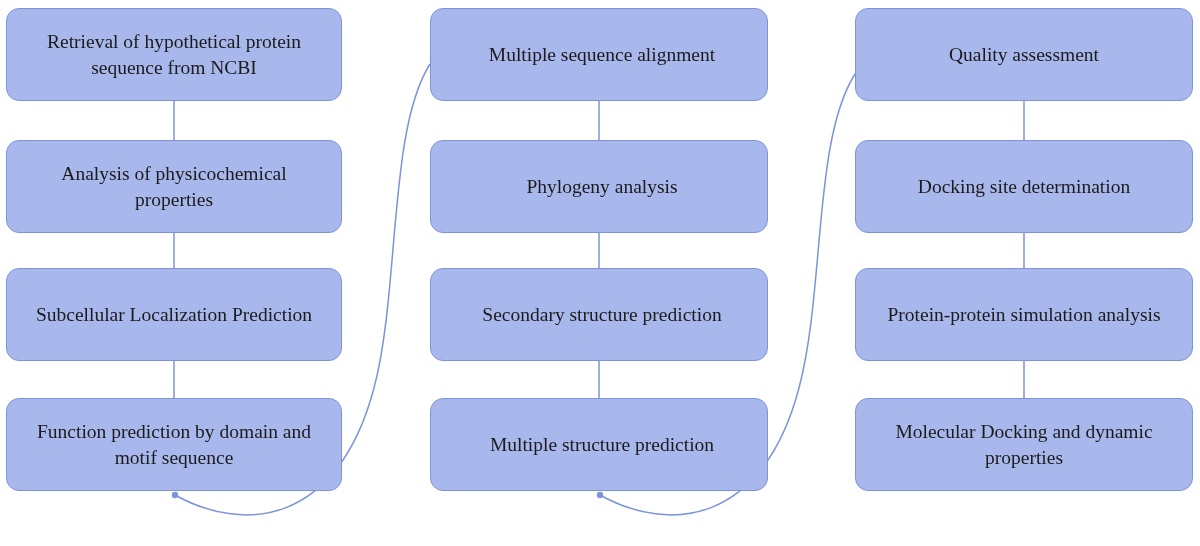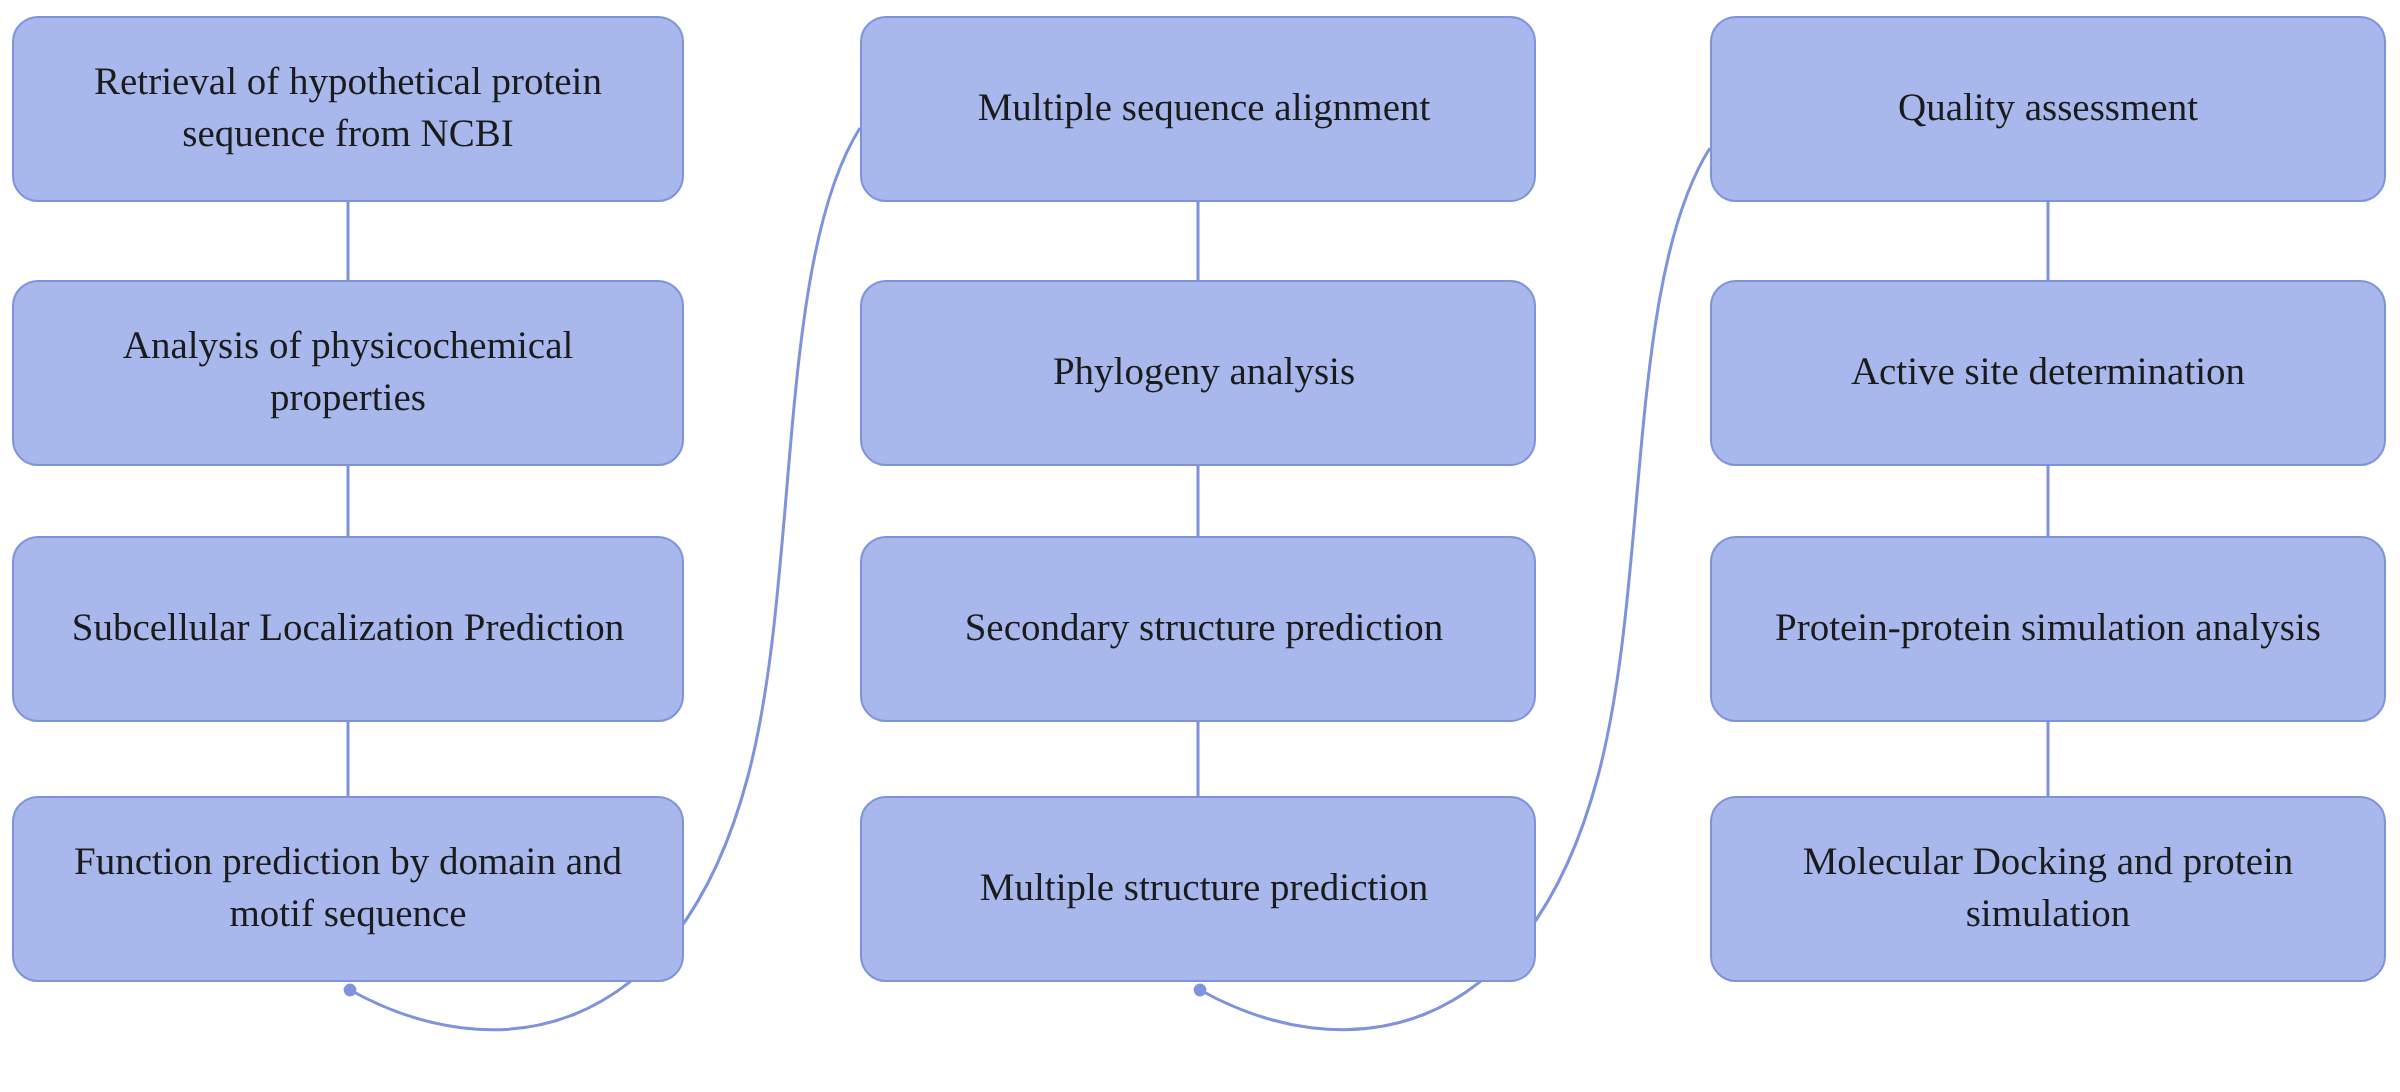--- a/index.html
+++ b/index.html
@@ -103,22 +103,22 @@
     <span>Secondary structure prediction</span>
   </div>
   <div class="box c2 r4">
     <span>Multiple structure prediction</span>
   </div>
 
   <div class="box c3 r1">
     <span>Quality assessment</span>
   </div>
   <div class="box c3 r2">
-    <span>Active site determination</span>
+    <span>Docking site determination</span>
   </div>
   <div class="box c3 r3">
     <span>Protein-protein simulation analysis</span>
   </div>
   <div class="box c3 r4">
-    <span>Molecular Docking and protein simulation</span>
+    <span>Molecular Docking and dynamic properties</span>
   </div>
 
 </div>
 
 </body></html>

